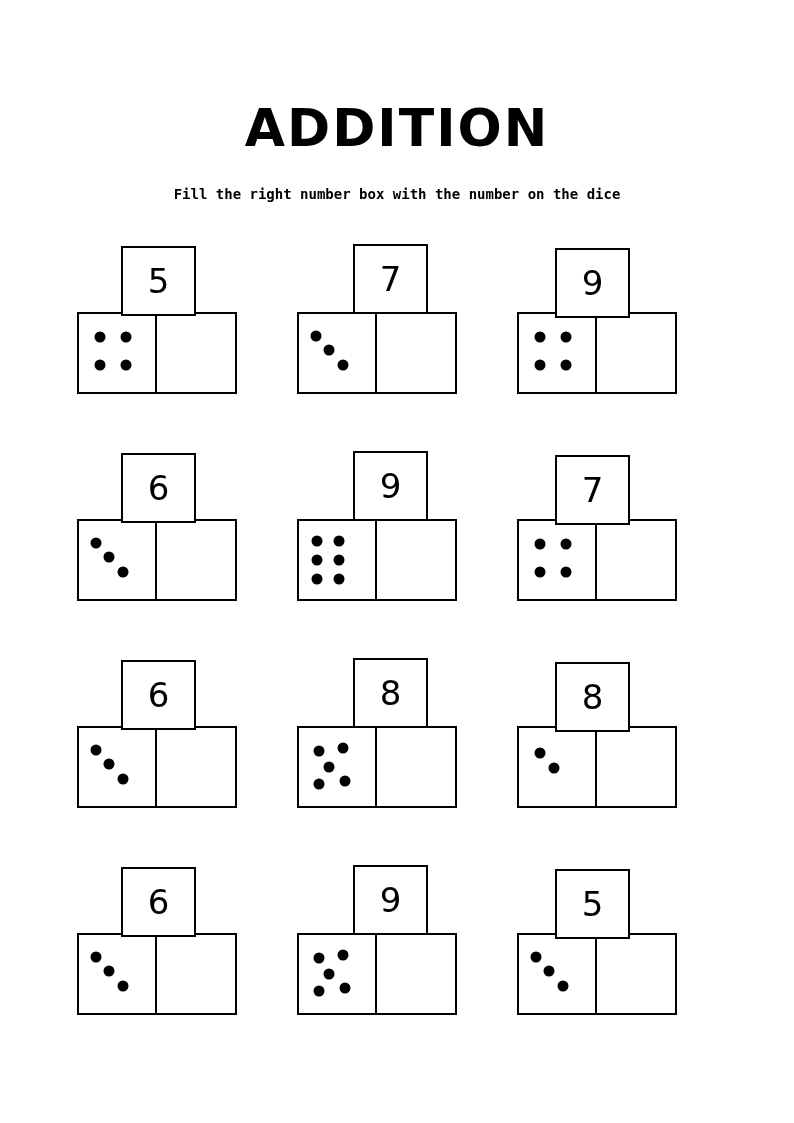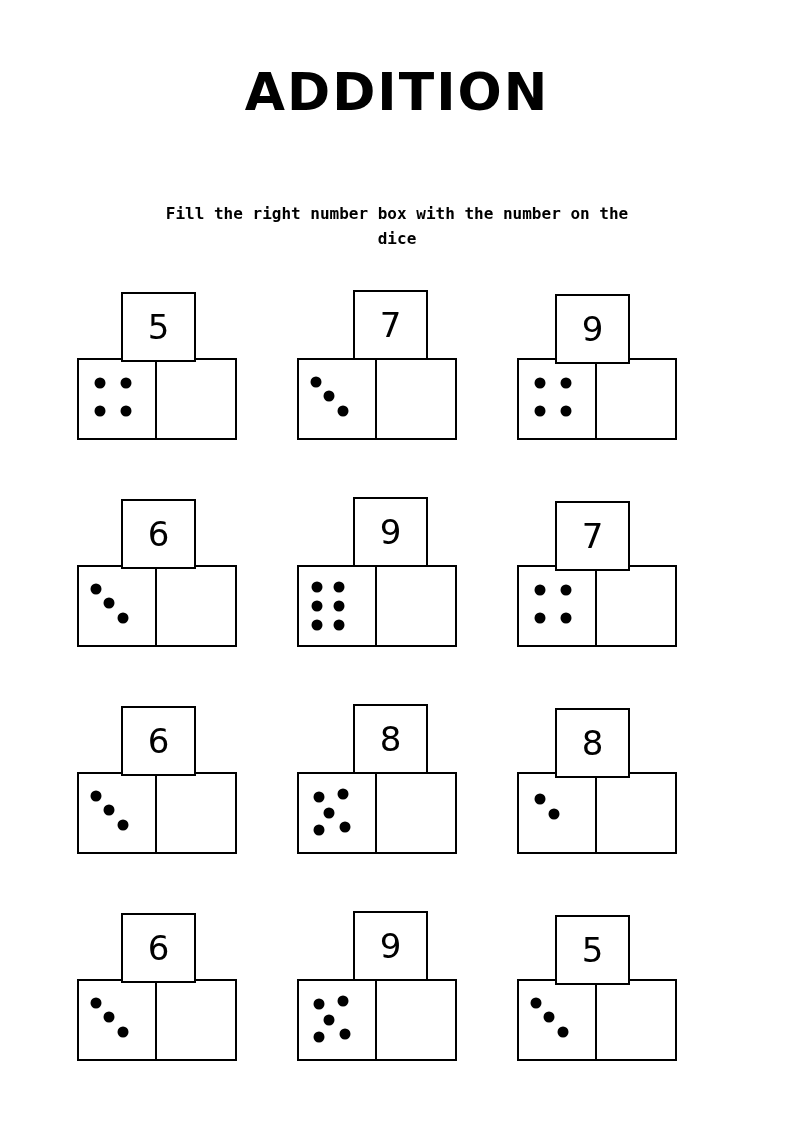--- a/index.html
+++ b/index.html
@@ -14,41 +14,41 @@
     color: #000000;
     position: relative;
     overflow: hidden;
   }
 
   .page {
     width: 794px;
     height: 1123px;
     position: relative;
     box-sizing: border-box;
-    padding-top: 64px;
+    padding-top: 100px;
   }
 
   .title {
     text-align: center;
     font-family: "DejaVu Sans", sans-serif;
     font-size: 52px;
     font-weight: 700;
     letter-spacing: 2px;
     margin: 0;
     padding: 0;
     line-height: 1.1;
   }
 
   .subtitle {
     text-align: center;
     font-family: "DejaVu Sans Mono", monospace;
-    font-size: 16px;
+    font-size: 14px;
     font-weight: 600;
     line-height: 1.55;
-    margin: 81px auto 0 auto;
+    margin: 27px auto 0 auto;
     width: 470px;
   }
 
   .grid {
     margin: 38px auto 0 auto;
     width: 660px;
     display: grid;
     grid-template-columns: repeat(3, 1fr);
     grid-row-gap: 22px;
     grid-column-gap: 0px;

